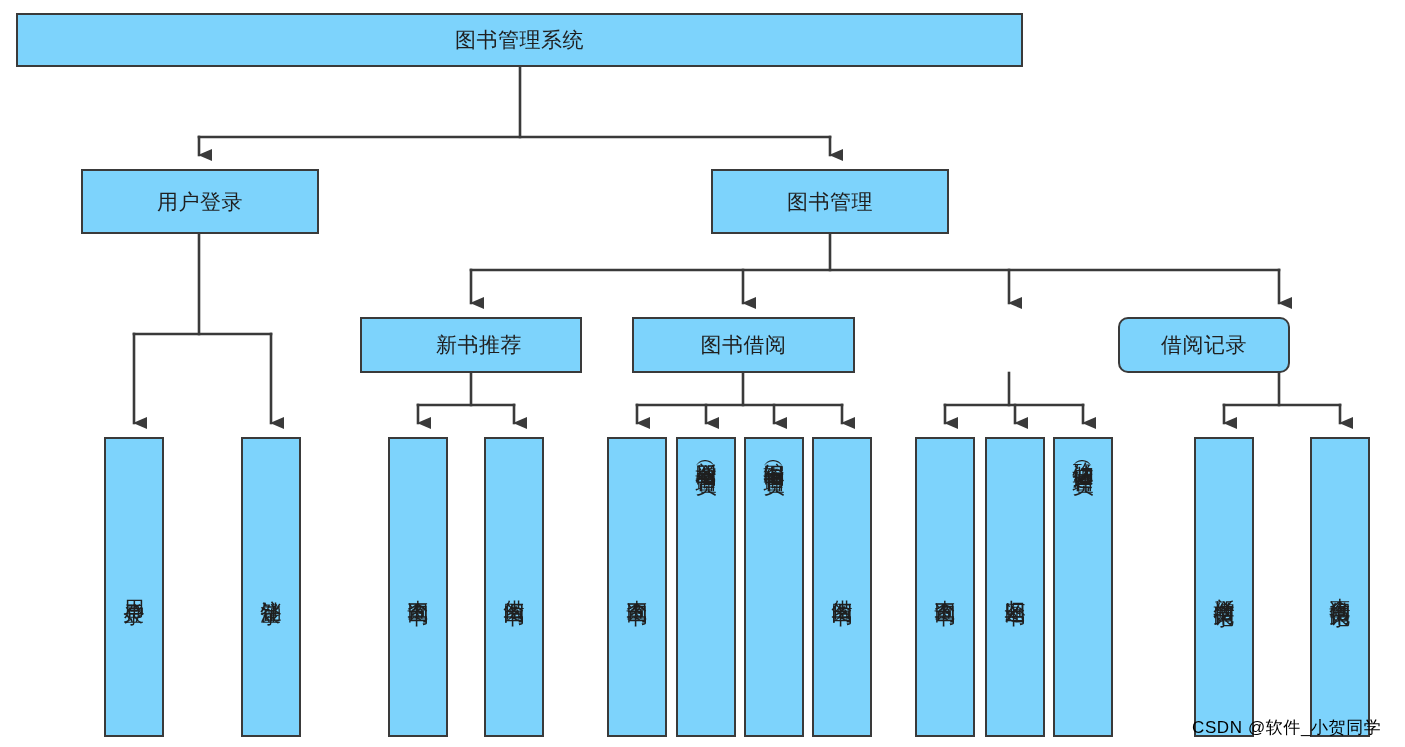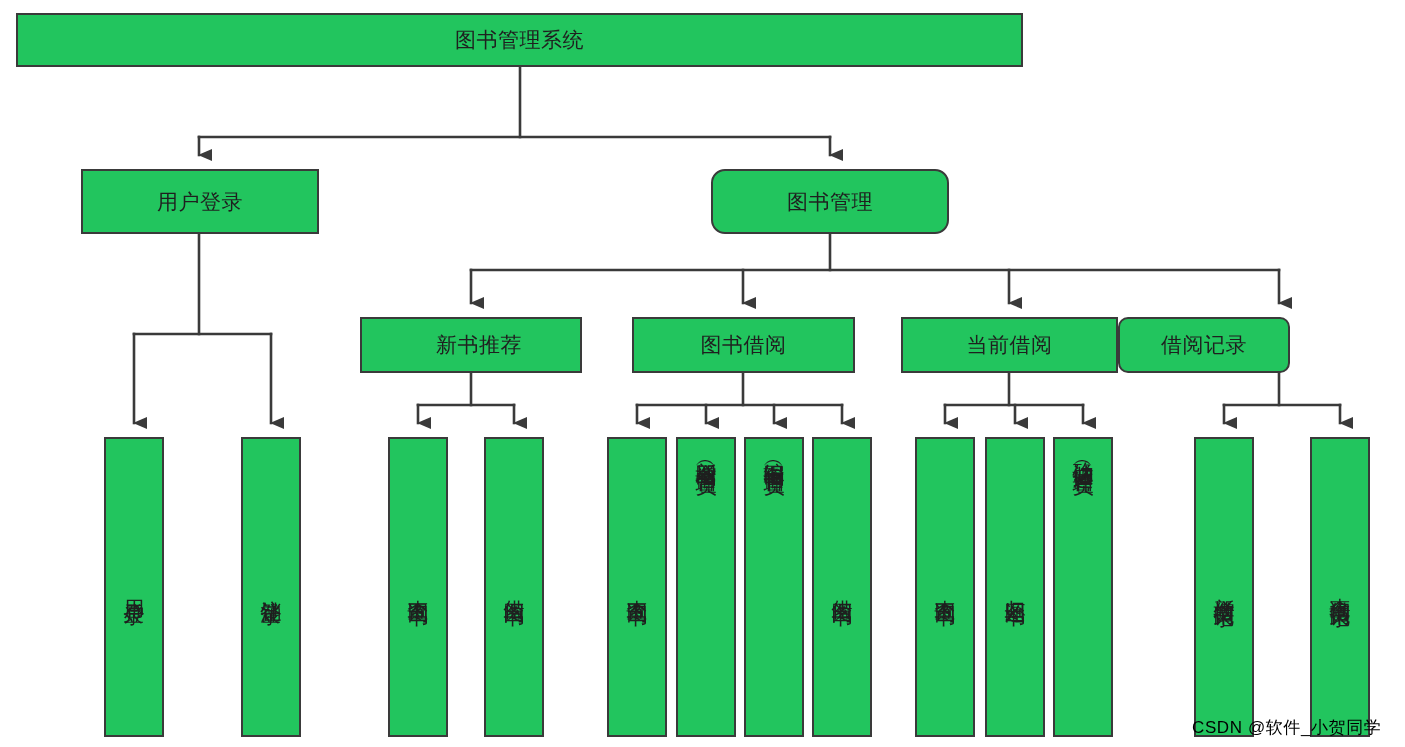--- a/index.html
+++ b/index.html
@@ -23,21 +23,21 @@
     left: 0;
     top: 0;
     width: 1405px;
     height: 747px;
     pointer-events: none;
   }
   .node {
     position: absolute;
     box-sizing: border-box;
     border: 2.5px solid #3a3a3a;
-    background: #22c55e;
+    background: #7dd3fc;
     display: flex;
     align-items: center;
     justify-content: center;
     text-align: center;
     color: #1f1f1f;
   }
   .node.horizontal {
     font-size: 21px;
     letter-spacing: 0.5px;
     line-height: 1.2;
@@ -128,33 +128,30 @@
     </g>
   </svg>
 
   <div class="node horizontal" style="left:16px; top:13px; width:1007px; height:54px;">
     <span class="label">图书管理系统</span>
   </div>
 
   <div class="node horizontal" style="left:81px; top:169px; width:238px; height:65px;">
     <span class="label">用户登录</span>
   </div>
-  <div class="node horizontal" style="left:711px; top:169px; width:238px; height:65px;border-radius:14px;">
+  <div class="node horizontal" style="left:711px; top:169px; width:238px; height:65px;">
     <span class="label">图书管理</span>
   </div>
 
   <div class="node horizontal" style="left:360px; top:317px; width:222px; height:56px;padding-left:16px;">
     <span class="label">新书推荐</span>
   </div>
   <div class="node horizontal" style="left:632px; top:317px; width:223px; height:56px;">
     <span class="label">图书借阅</span>
   </div>
-  <div class="node horizontal" style="left:901px; top:317px; width:217px; height:56px;">
-    <span class="label">当前借阅</span>
-  </div>
   <div class="node horizontal" style="left:1118px; top:317px; width:172px; height:56px;border-radius:10px;">
     <span class="label">借阅记录</span>
   </div>
 
   <div class="node vertical" style="left:104px; top:437px; width:60px; height:300px;">
     <span class="label">用户登录</span>
   </div>
   <div class="node vertical" style="left:241px; top:437px; width:60px; height:300px;">
     <span class="label">注销登录</span>
   </div>

